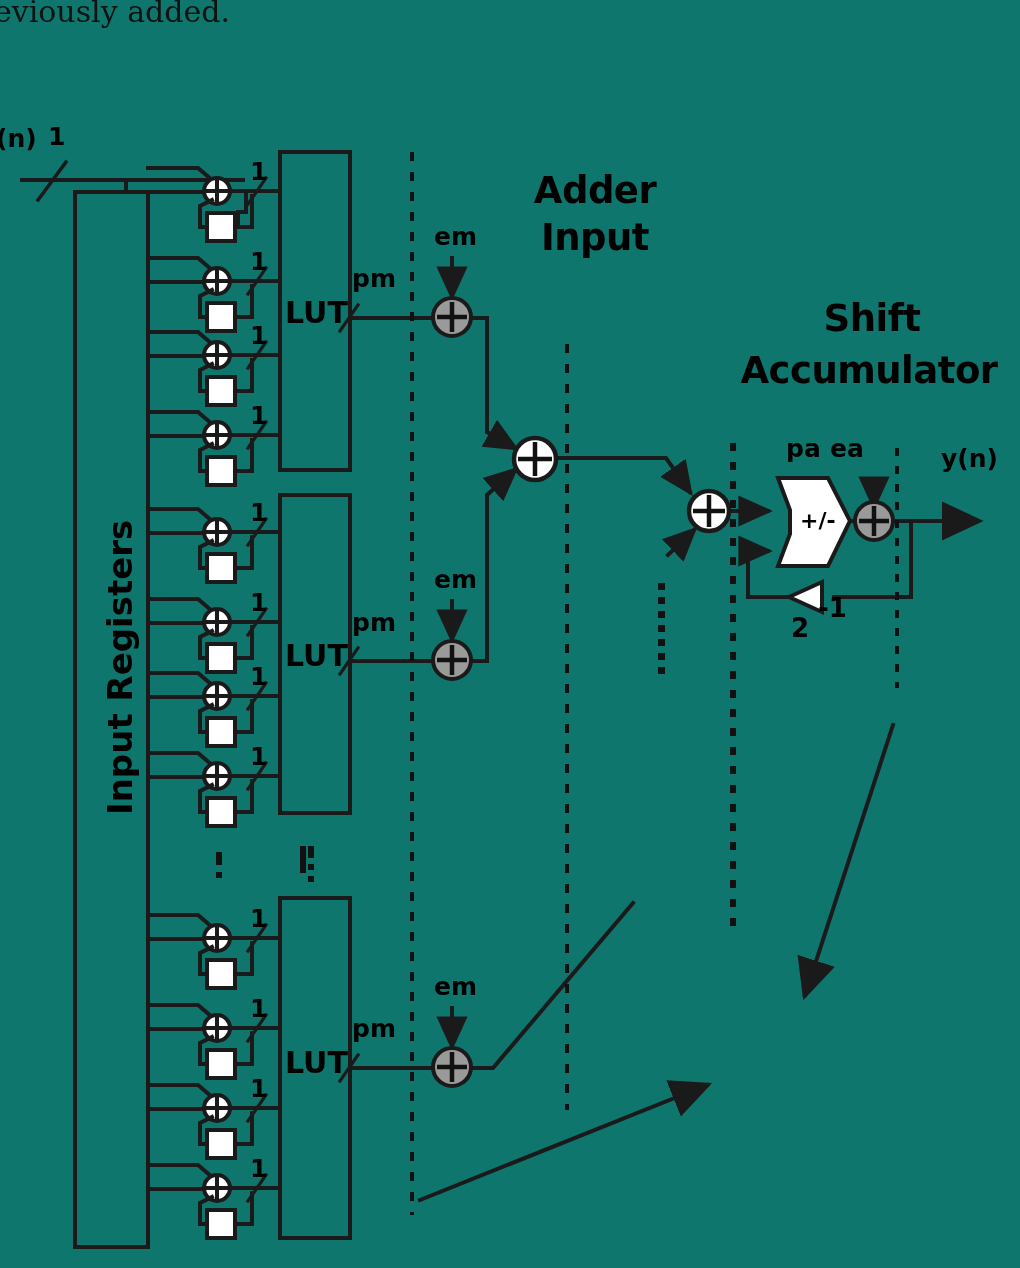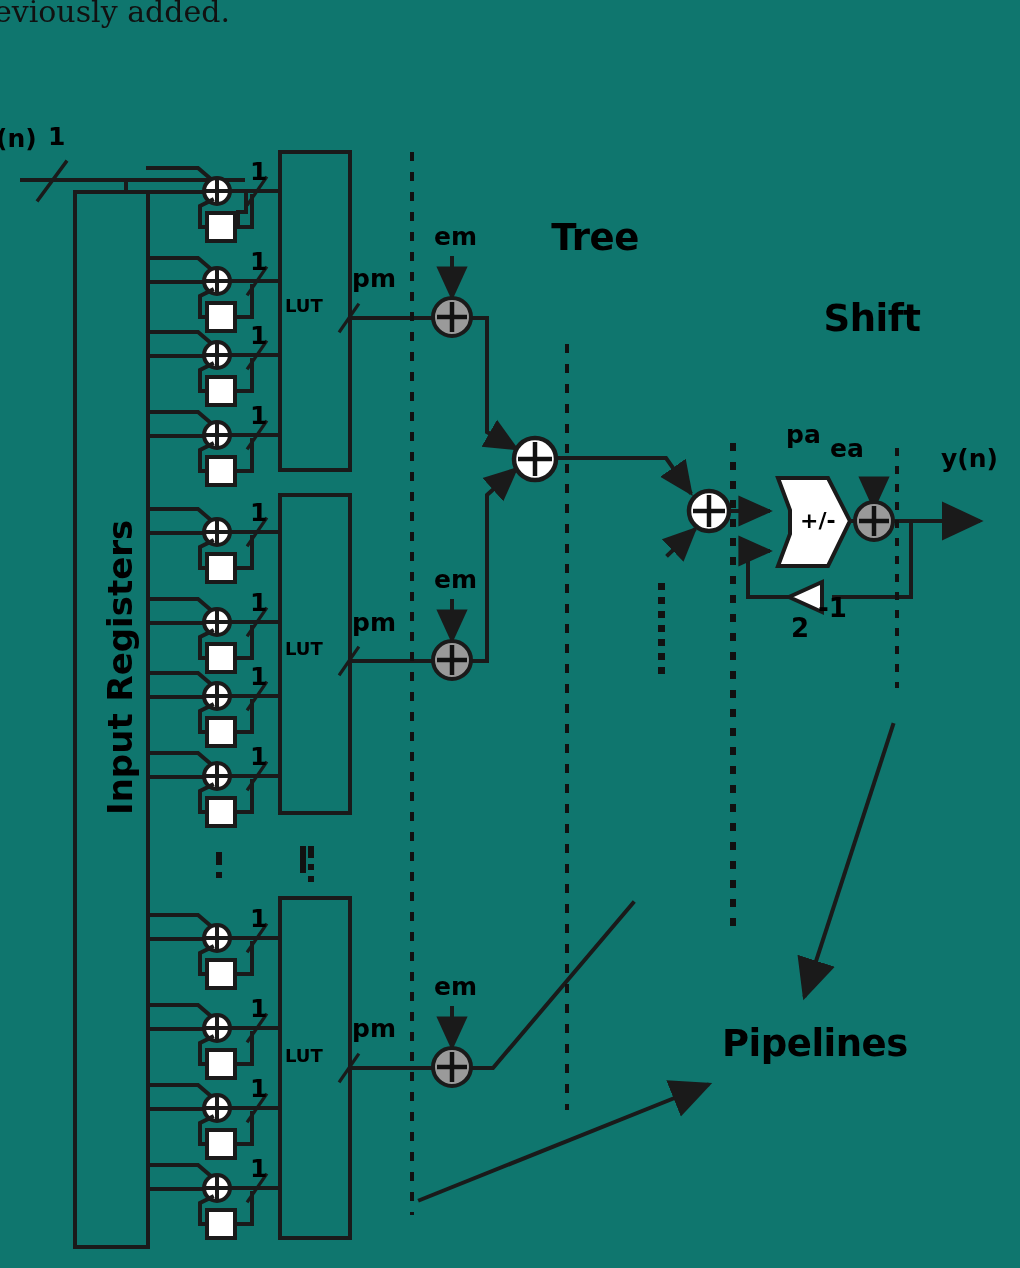--- a/index.html
+++ b/index.html
@@ -17,21 +17,21 @@
     position:absolute;
     font-family:"DejaVu Sans", sans-serif;
     font-weight:bold;
     color:#000;
     white-space:nowrap;
     line-height:1.05;
   }
   .heading{font-size:37px;letter-spacing:-0.5px;}
   .heading.center{text-align:center;}
   .sig{font-size:25px;}
-  .sig-sm{font-size:18px;}
+  .sig-sm{font-size:30px;}
   .busnum{font-size:25px;}
   .vertical-label{
     position:absolute;
     font-family:"DejaVu Sans", sans-serif;
     font-weight:bold;
     font-size:34px;
     color:#000;
     white-space:nowrap;
     transform-origin:0 0;
     transform:rotate(-90deg);
@@ -325,44 +325,45 @@
         <rect x="658" y="611" width="7" height="7"></rect>
         <rect x="658" y="625" width="7" height="7"></rect>
         <rect x="658" y="639" width="7" height="7"></rect>
         <rect x="658" y="653" width="7" height="7"></rect>
         <rect x="658" y="667" width="7" height="7"></rect>
       </g>
     </g>
   </svg>
 
 
-  <div class="lbl heading center" style="left:500px;top:219px;width:190px;">Tree</div>
+  <div class="lbl heading center" style="left:500px;top:172px;width:190px;">Adder</div>
+  <div class="lbl heading center" style="left:500px;top:219px;width:190px;">Input</div>
 
   <div class="lbl heading center" style="left:742px;top:300px;width:260px;text-align:center;">Shift</div>
-
-  <div class="lbl heading" style="left:722px;top:1025px;">Pipelines</div>
+  <div class="lbl heading center" style="left:718px;top:352px;width:302px;">Accumulator</div>
+
 
   <div class="vertical-label" style="left:100px;top:815px;">Input Registers</div>
 
   <div class="lbl sig" style="left:-4px;top:126px;">(n)</div>
   <div class="lbl busnum" style="left:48px;top:124px;">1</div>
 
   <div class="lbl sig-sm" style="left:285px;top:297px;">LUT</div>
   <div class="lbl sig-sm" style="left:285px;top:640px;">LUT</div>
   <div class="lbl sig-sm" style="left:285px;top:1047px;">LUT</div>
 
   <div class="lbl sig" style="left:352px;top:266px;">pm</div>
   <div class="lbl sig" style="left:352px;top:610px;">pm</div>
   <div class="lbl sig" style="left:352px;top:1016px;">pm</div>
 
   <div class="lbl sig" style="left:434px;top:224px;">em</div>
   <div class="lbl sig" style="left:434px;top:567px;">em</div>
   <div class="lbl sig" style="left:434px;top:974px;">em</div>
 
-  <div class="lbl sig" style="left:786px;top:422px;">pa</div>
+  <div class="lbl sig" style="left:786px;top:436px;">pa</div>
   <div class="lbl sig" style="left:830px;top:436px;">ea</div>
   <div class="lbl sig" style="left:941px;top:446px;">y(n)</div>
   <div class="lbl alu-label" style="left:800px;top:509px;">+/-</div>
 
   <div class="lbl expo-base" style="left:791px;top:615px;">2</div>
   <div class="lbl expo" style="left:818px;top:595px;">-1</div>
 
   <div class="lbl busnum" style="left:250px;top:159px;">1</div>
   <div class="lbl busnum" style="left:250px;top:249px;">1</div>
   <div class="lbl busnum" style="left:250px;top:323px;">1</div>

